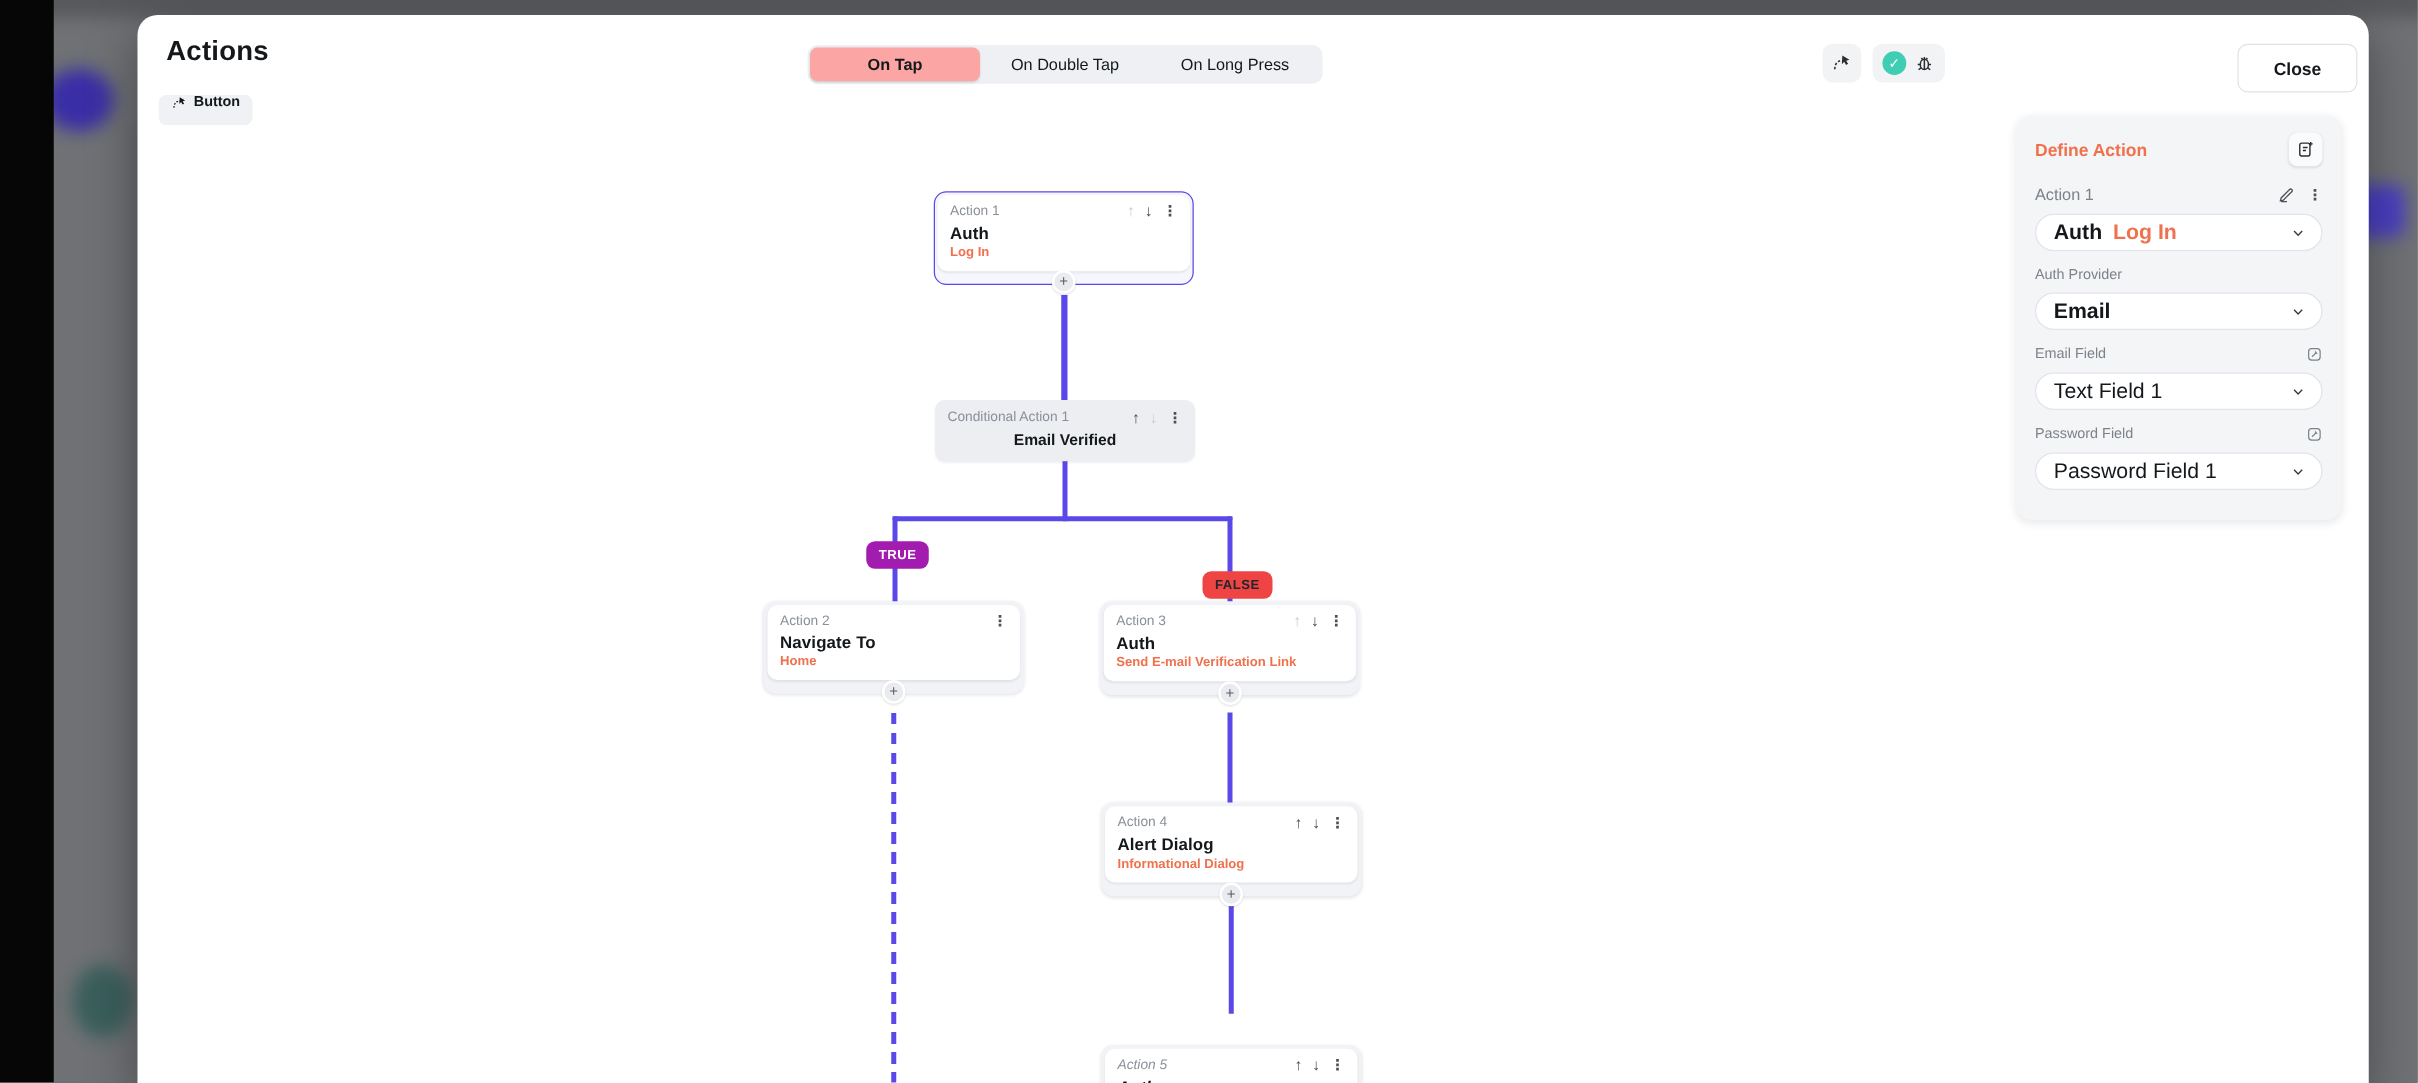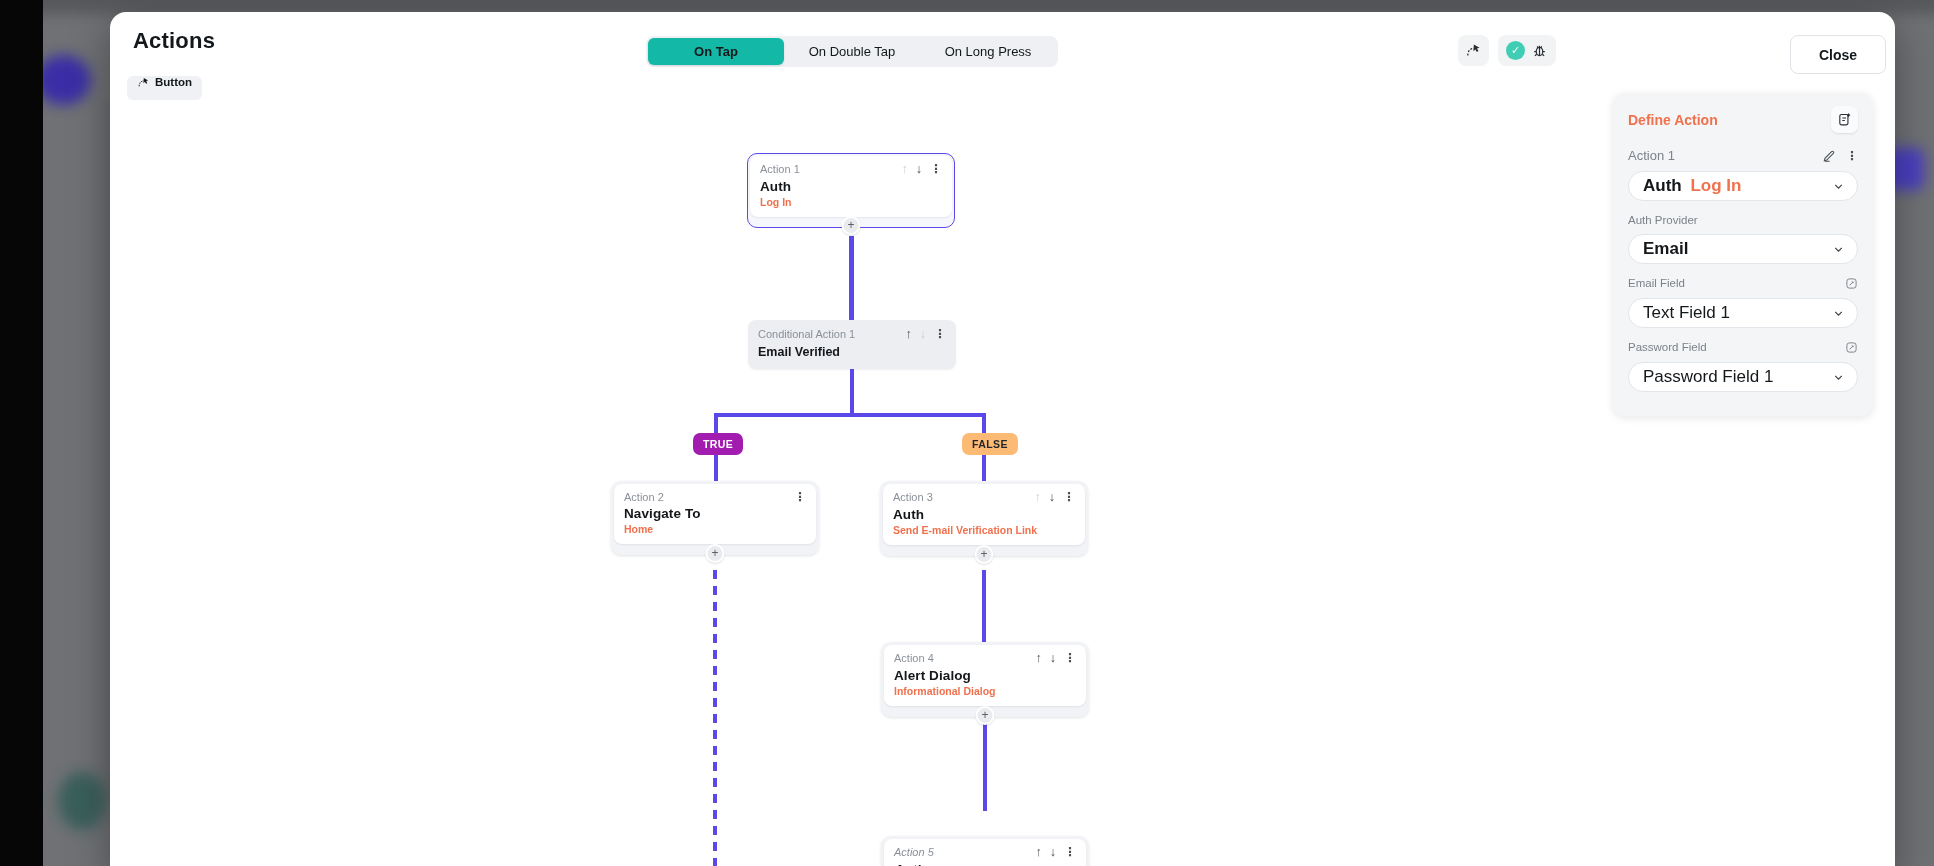--- a/index.html
+++ b/index.html
@@ -25,21 +25,21 @@
   .page-title { position:absolute; left:23px; top:16px; font-size:22px; font-weight:700; color:#14181B; letter-spacing:.2px; }
 
   .widget-chip { position:absolute; left:17px; top:64px; height:24px; display:flex; gap:5px;
                  background:#EFF1F4; border-radius:6px; padding:0 10px; font-size:11.5px; font-weight:700; color:#14181B; }
   .widget-chip svg { width:13px; height:13px; color:#14181B; }
 
   .tabs { position:absolute; left:536px; top:24px; width:412px; height:31px; background:#EEF0F3;
           border-radius:8px; display:flex; padding:2px; }
   .tab { flex:1; display:flex; align-items:center; justify-content:center; font-size:13px; color:#14181B;
          border-radius:6px; cursor:pointer; }
-  .tab.active { background:#14b8a6; font-weight:600; box-shadow:0 1px 2px rgba(16,24,40,.12); }
+  .tab.active { background:#fca5a5; font-weight:600; box-shadow:0 1px 2px rgba(16,24,40,.12); }
 
   .toolbar-btn { position:absolute; width:31px; height:31px; background:#F1F3F4; border:none; border-radius:8px;
                  display:flex; align-items:center; justify-content:center; cursor:pointer; color:#2A2E33; }
   .toolbar-btn svg { width:17px; height:17px; }
   .toolbar-group { position:absolute; left:1388px; top:23px; width:58px; height:31px; background:#F1F3F4;
                    border-radius:8px; display:flex; align-items:center; justify-content:center; gap:5px; }
   .check-circle { width:19px; height:19px; border-radius:50%; background:#3FCDB4; color:#fff; font-size:11px;
                   display:flex; align-items:center; justify-content:center; font-weight:700; cursor:pointer; }
   .bug-btn { width:18px; height:18px; border:none; background:transparent; color:#2A2E33; cursor:pointer; padding:0; }
   .bug-btn svg { width:17px; height:17px; }
@@ -71,21 +71,21 @@
           line-height:13px; text-align:center; padding:0; cursor:pointer; z-index:2;
           box-shadow:0 1px 2px rgba(0,0,0,.12); font-family:inherit; }
 
   .cond-node { position:absolute; width:208px; background:#ECEEF2; border-radius:8px; padding:8px 10px 10px;
                box-shadow:0 1px 2px rgba(16,24,40,.07); z-index:1; }
   .cond-title { font-size:12.5px; font-weight:700; color:#14181B; margin-top:4px; }
 
   .branch-badge { position:absolute; z-index:2; font-size:10.5px; font-weight:800; letter-spacing:.4px;
                   padding:5px 10px; border-radius:7px; }
   .branch-badge.true { background:#a21caf; color:#fff; }
-  .branch-badge.false { background:#fdba74; color:#23272B; }
+  .branch-badge.false { background:#ef4444; color:#23272B;margin-top:24px; }
 
   
   .panel { position:absolute; left:1503px; top:81px; width:260px; background:#F4F5F7; border-radius:12px;
            box-shadow:0 2px 8px rgba(16,24,40,.10); padding:13px 15px 24px; z-index:3; }
   .panel-head { display:flex; align-items:center; justify-content:space-between; }
   .panel-title { font-size:14px; font-weight:700; color:#F0714D; }
   .panel-iconbtn { width:27px; height:27px; border:none; border-radius:7px; background:#FAFBFC;
                    box-shadow:0 1px 2px rgba(16,24,40,.10); color:#2A2E33; cursor:pointer;
                    display:flex; align-items:center; justify-content:center; }
   .panel-iconbtn svg { width:15px; height:15px; }
@@ -177,21 +177,21 @@
           <span class="arr">↓</span>
           <span class="kebab-i">⋮</span>
         </span>
       </div>
       <div class="node-title">Auth</div>
       <div class="node-sub">Log In</div>
     </div>
     <button class="plus">+</button>
   </div>
 
-  <div class="cond-node" style="left:638px; top:308px;">
+  <div class="cond-node" style="left:638px; top:308px;text-align:center;">
     <div class="node-head">
       <span class="node-label">Conditional Action 1</span>
       <span class="node-icons">
         <span class="arr">↑</span>
         <span class="arr disabled">↓</span>
         <span class="kebab-i">⋮</span>
       </span>
     </div>
     <div class="cond-title">Email Verified</div>
   </div>

